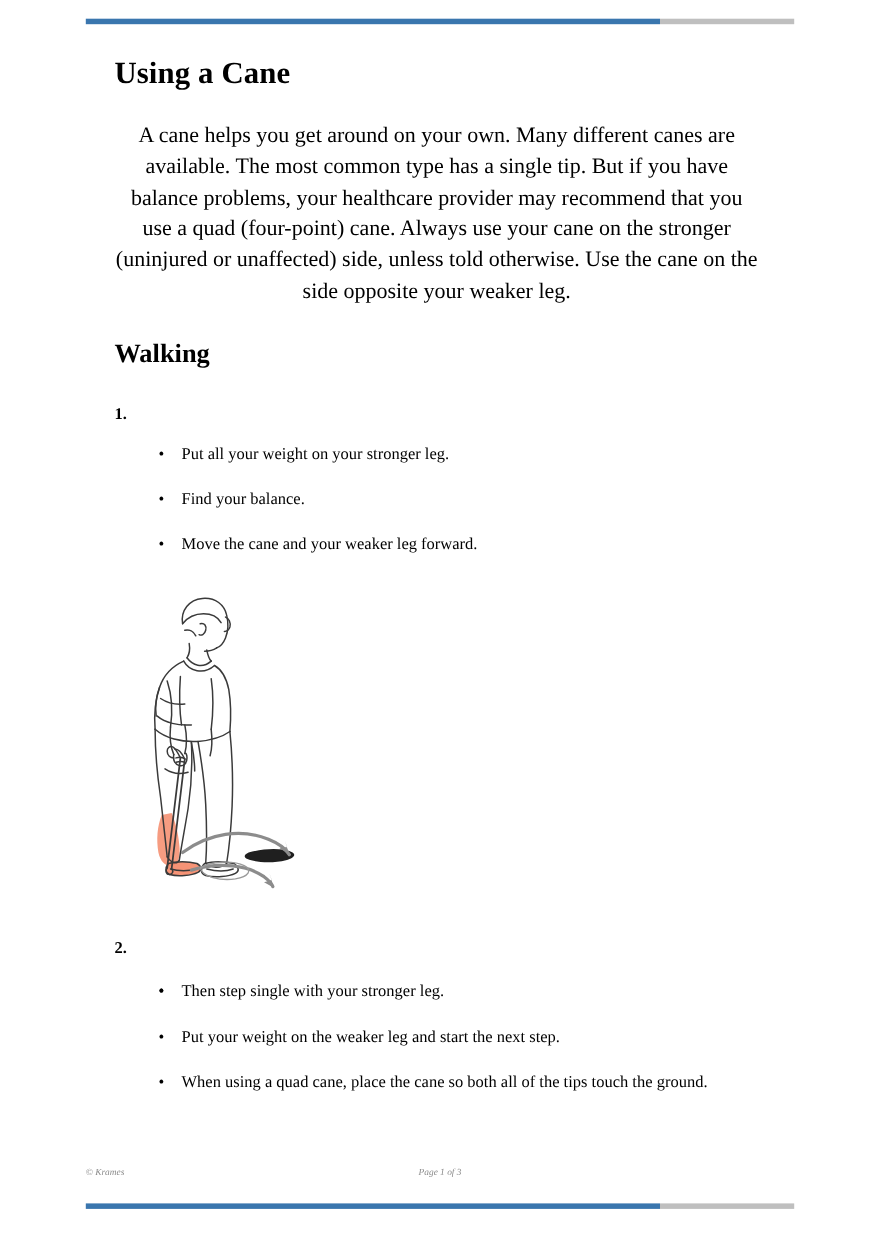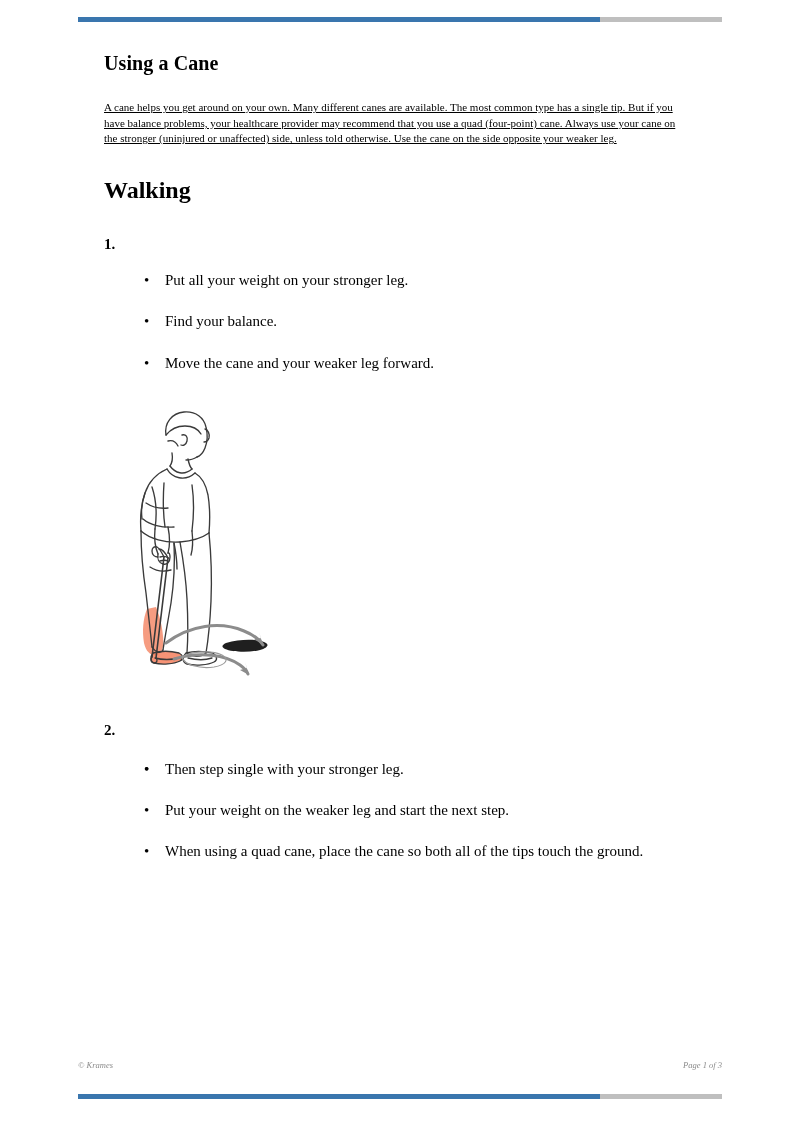--- a/index.html
+++ b/index.html
@@ -46,34 +46,33 @@
 
   
   .content {
     position: absolute;
     left: 104px;
     top: 52px;
     width: 596px;
   }
 
   h1.doc-title {
-    font-size: 20px;
+    font-size: 28px;
     font-weight: bold;
     letter-spacing: 0.1px;
     margin: 0 0 26px 0;
     line-height: 1.1;
   }
 
   p.intro {
-    font-size: 11px;
+    font-size: 20px;
     line-height: 1.42;
     margin: 0 0 30px 0;
-    text-align: left;
+    text-align: center;
     width: 586px;
-    text-decoration: underline;
   }
 
   h2.section-title {
     font-size: 24px;
     font-weight: bold;
     margin: 0 0 34px 0;
     line-height: 1.1;
   }
 
   .step-num {
@@ -119,21 +118,21 @@
   
   .footer-text {
     position: absolute;
     top: 1060px;
     font-family: "Liberation Serif", "DejaVu Serif", serif;
     font-style: italic;
     font-size: 8.5px;
     color: #8a8a8a;
   }
   .footer-left { left: 78px; }
-  .footer-right { left: 78px; width: 644px; text-align: right; }
+  .footer-right { left: 78px; width: 644px; text-align: center; }
 </style>
 </head>
 <body>
 
 <div class="page">
 
   <div class="rule rule-top">
     <div class="seg-blue"></div>
     <div class="seg-gray"></div>
   </div>

